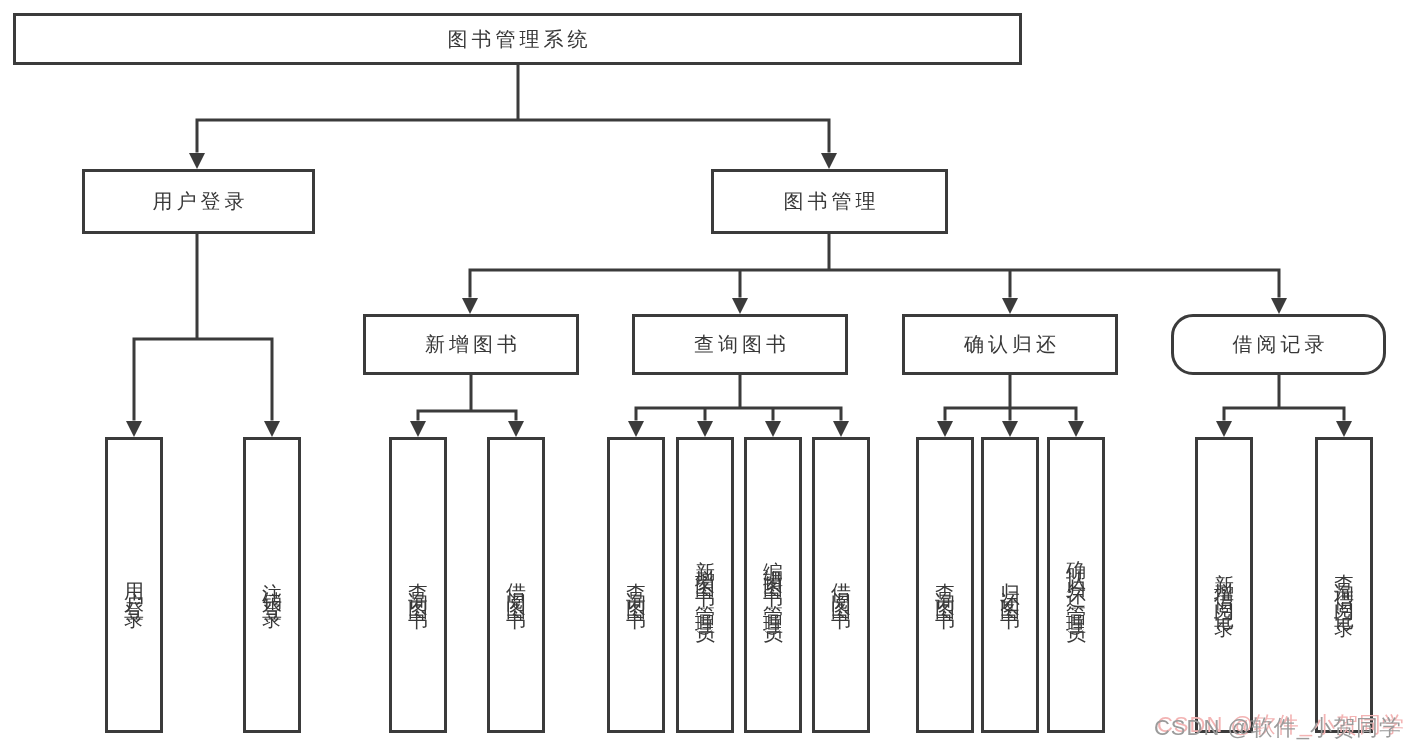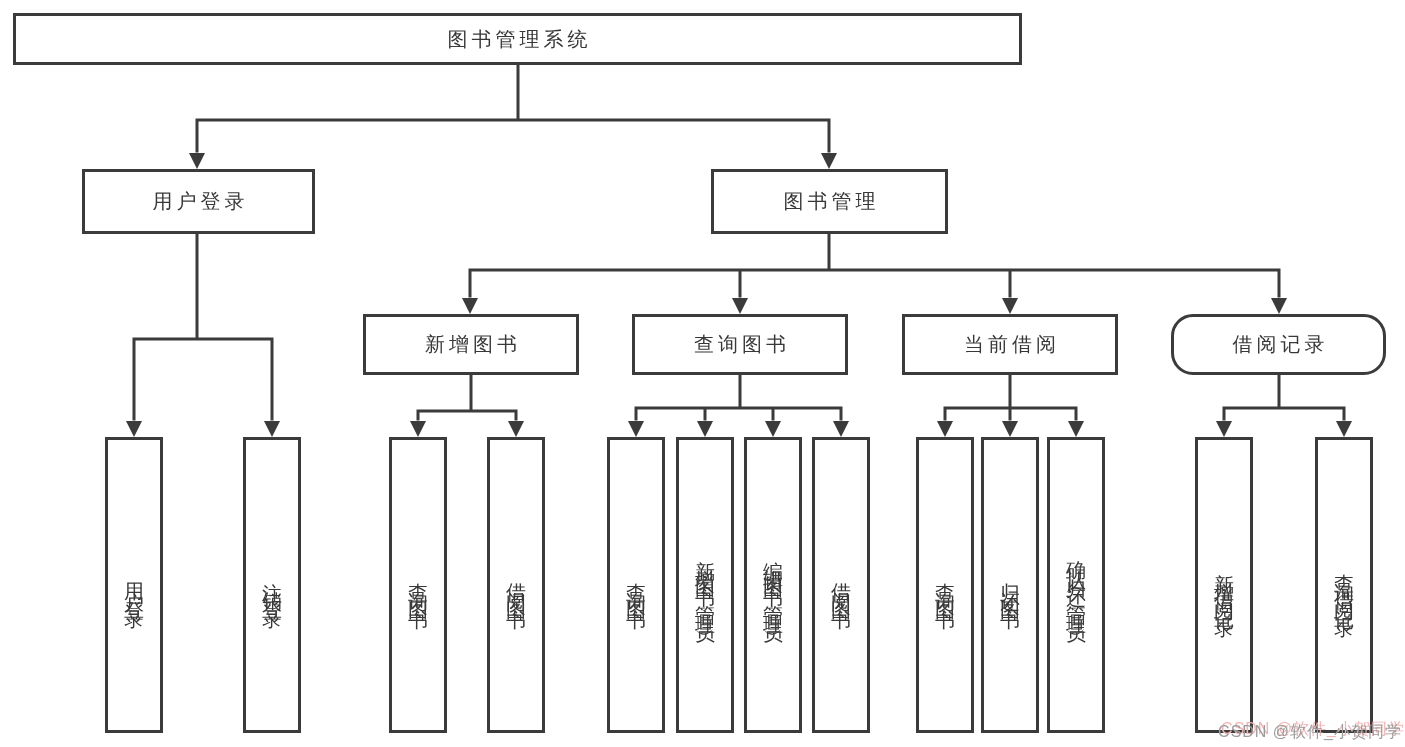--- a/index.html
+++ b/index.html
@@ -82,21 +82,21 @@
   .leaf-4a { left: 916px; }
   .leaf-4b { left: 981px; }
   .leaf-4c { left: 1047px; }
   .leaf-5a { left: 1195px; }
   .leaf-5b { left: 1315px; }
 
   .watermark {
     position: absolute;
     right: 3px;
     bottom: 4px;
-    font-size: 16px;
+    font-size: 22px;
     letter-spacing: 1px;
     color: var(--watermark);
     white-space: nowrap;
     z-index: 5;
     text-shadow: 3px -3px 0 var(--watermark-accent);
   }
 </style>
 </head>
 <body>
 
@@ -149,21 +149,21 @@
     <span>图书管理</span>
   </div>
 
   <div class="node hbox n-l3a">
     <span>新增图书</span>
   </div>
   <div class="node hbox n-l3b">
     <span>查询图书</span>
   </div>
   <div class="node hbox n-l3c">
-    <span>当前借阅</span>
+    <span>确认归还</span>
   </div>
   <div class="node hbox n-l3d">
     <span>借阅记录</span>
   </div>
 
   <div class="node vbox leaf-1a">
     <span class="vtext">用户登录</span>
   </div>
   <div class="node vbox leaf-1b">
     <span class="vtext">注销登录</span>

